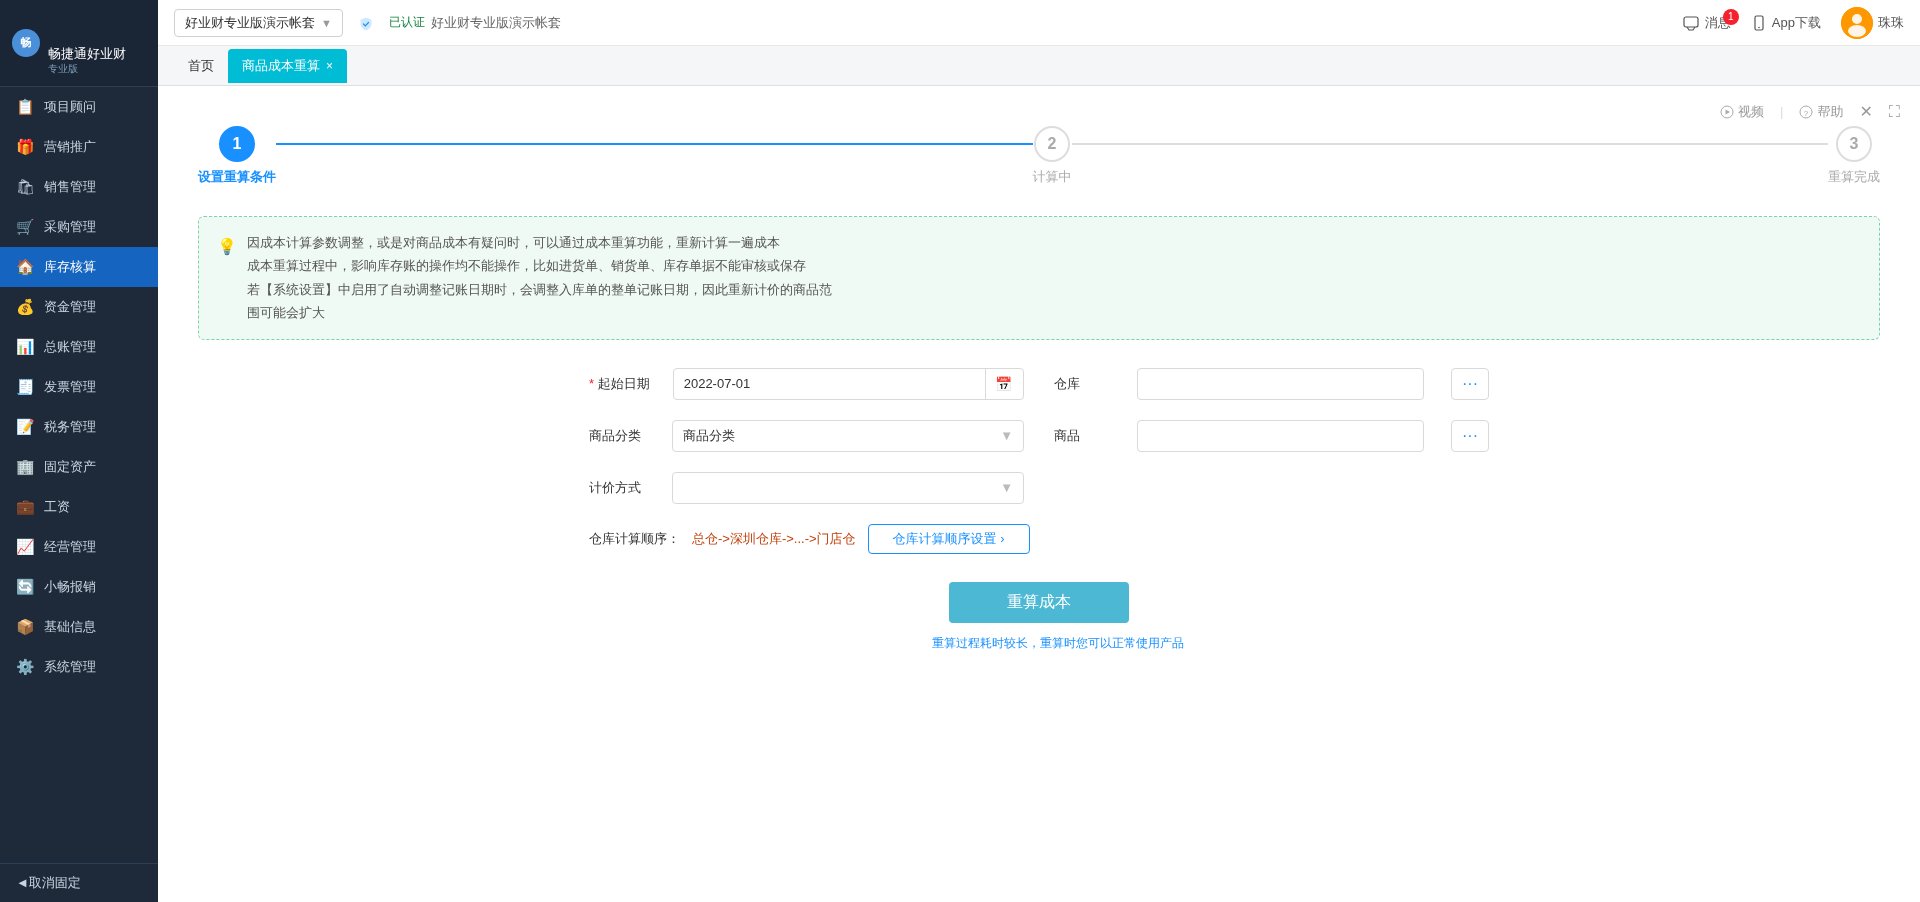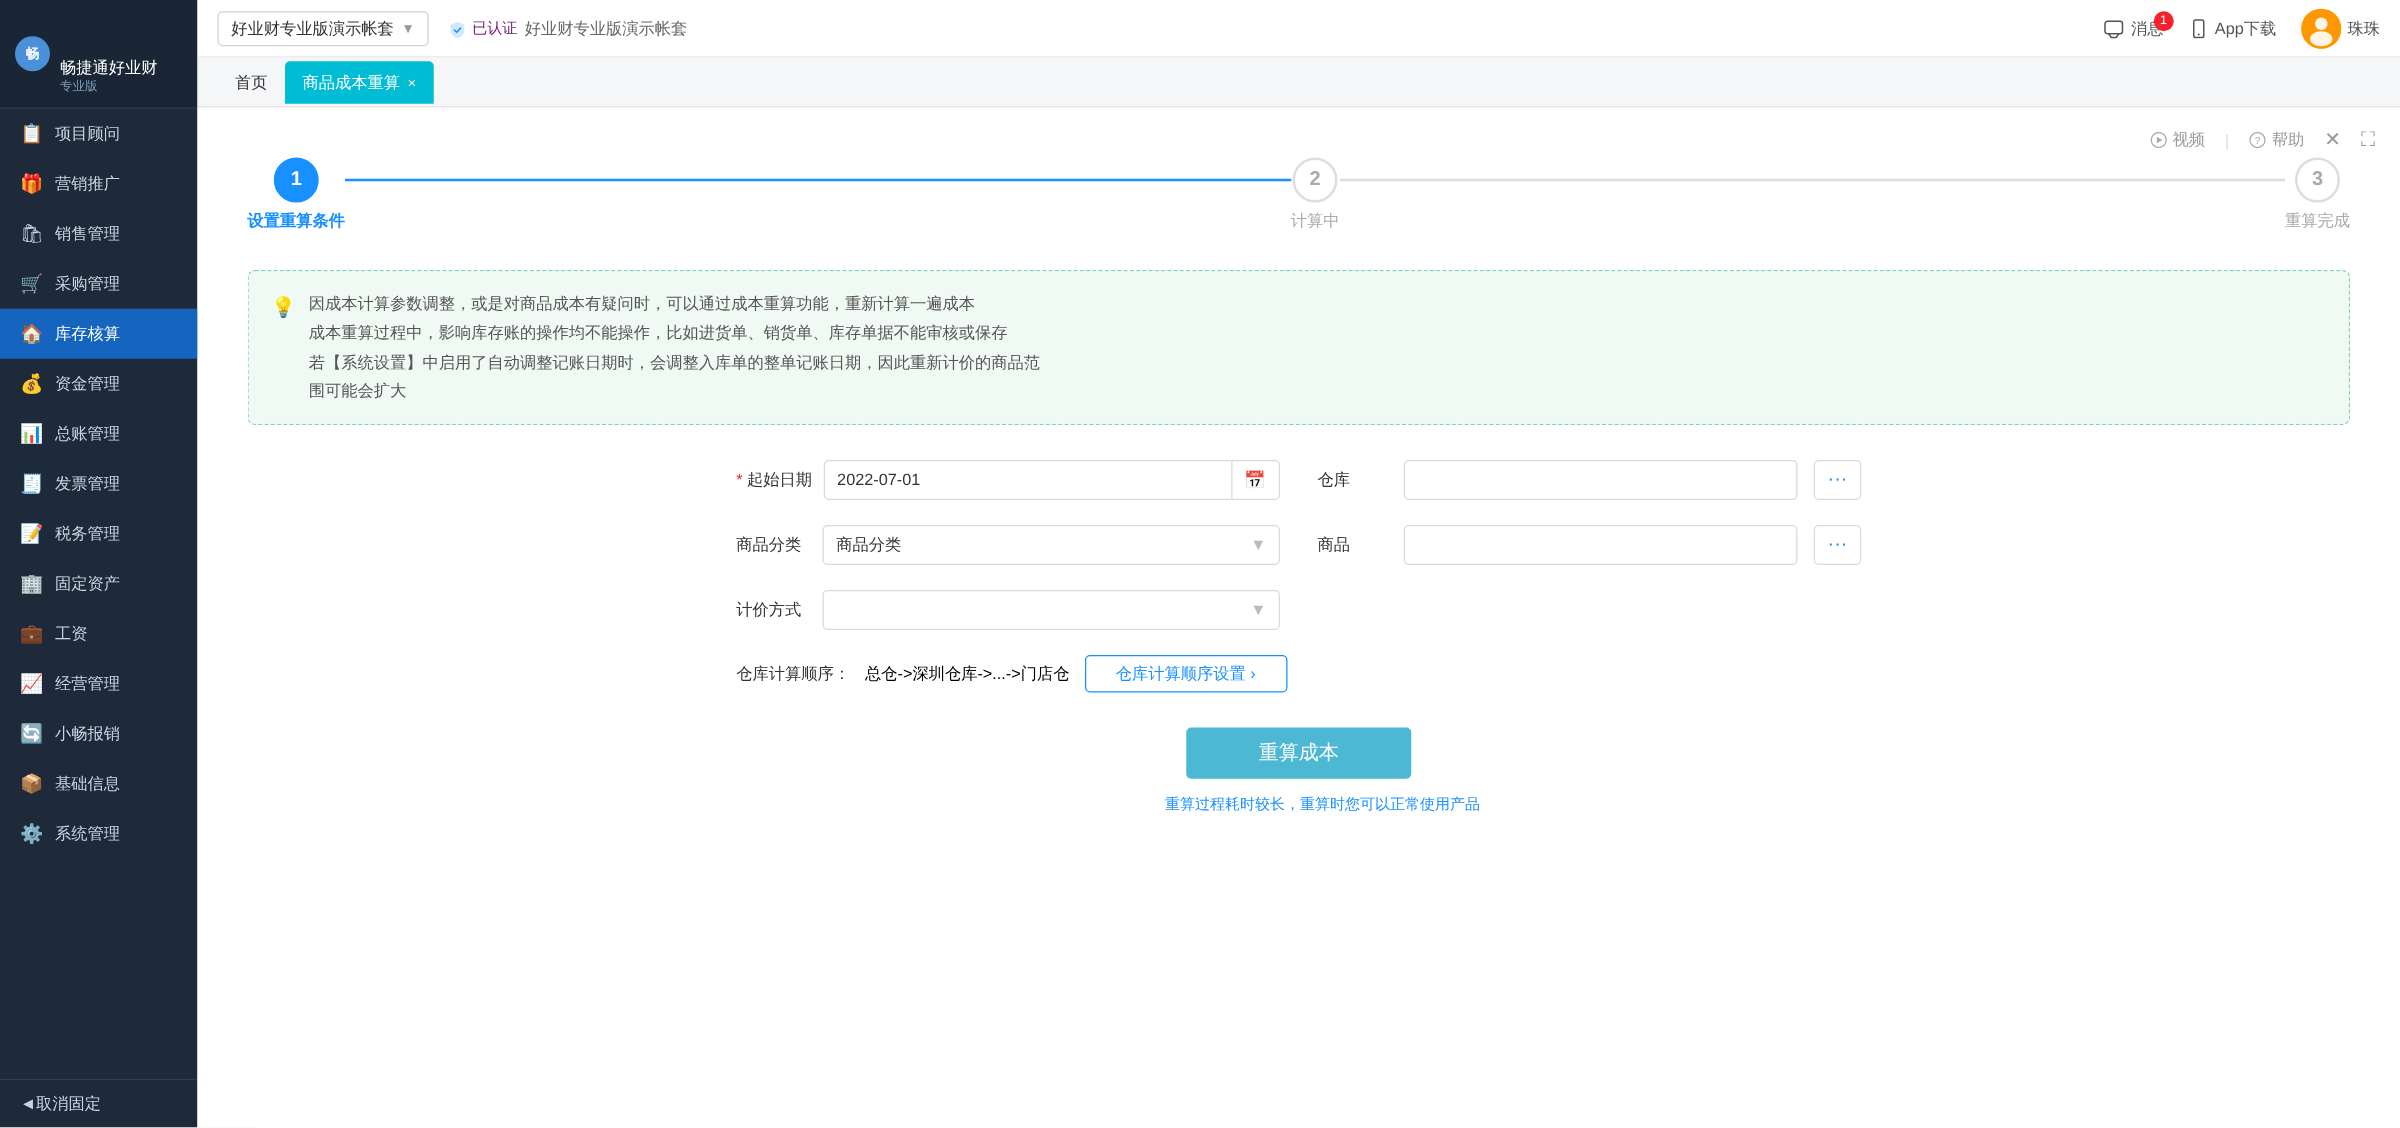--- a/index.html
+++ b/index.html
@@ -84,23 +84,23 @@
       border-radius: 4px;
       padding: 4px 10px;
       cursor: pointer;
       font-size: 13px;
       color: #333;
     }
     .account-selector .arrow { color: #999; font-size: 11px; }
     .verified-badge {
       display: flex;
       align-items: flex-end;
-      gap: 5px;
+      gap: 16px;
       margin-left: 16px;
-      color: #701a75;
+      color: #15803d;
       font-size: 12px;
     }
     .verified-name { color: #666; font-size: 13px; margin-left: 6px; }
     .top-right {
       margin-left: auto;
       display: flex;
       align-items: center;
       gap: 20px;
     }
     .top-btn {
@@ -255,21 +255,21 @@
     .form-row {
       display: flex;
       align-items: center;
       margin-bottom: 20px;
       gap: 30px;
     }
     .form-group {
       display: flex;
       align-items: center;
       flex: 1;
-      gap: 9px;
+      gap: 23px;
     }
     .form-label {
       font-size: 13px;
       color: #333;
       white-space: nowrap;
       min-width: 60px;
     }
     .form-input {
       border: 1px solid #d9d9d9;
       border-radius: 4px;
@@ -343,21 +343,21 @@
     }
 
     
     .warehouse-order-row {
       display: flex;
       align-items: center;
       gap: 12px;
       margin-bottom: 28px;
     }
     .warehouse-order-label { font-size: 13px; color: #333; }
-    .warehouse-order-value { font-size: 13px; color: #000000; }
+    .warehouse-order-value { font-size: 13px; color: #c2410c; }
     .warehouse-order-btn {
       background: #fff;
       border: 1px solid #1890ff;
       border-radius: 4px;
       color: #1890ff;
       padding: 5px 24px;
       cursor: pointer;
       font-size: 13px;
       display: flex;
       align-items: center;

